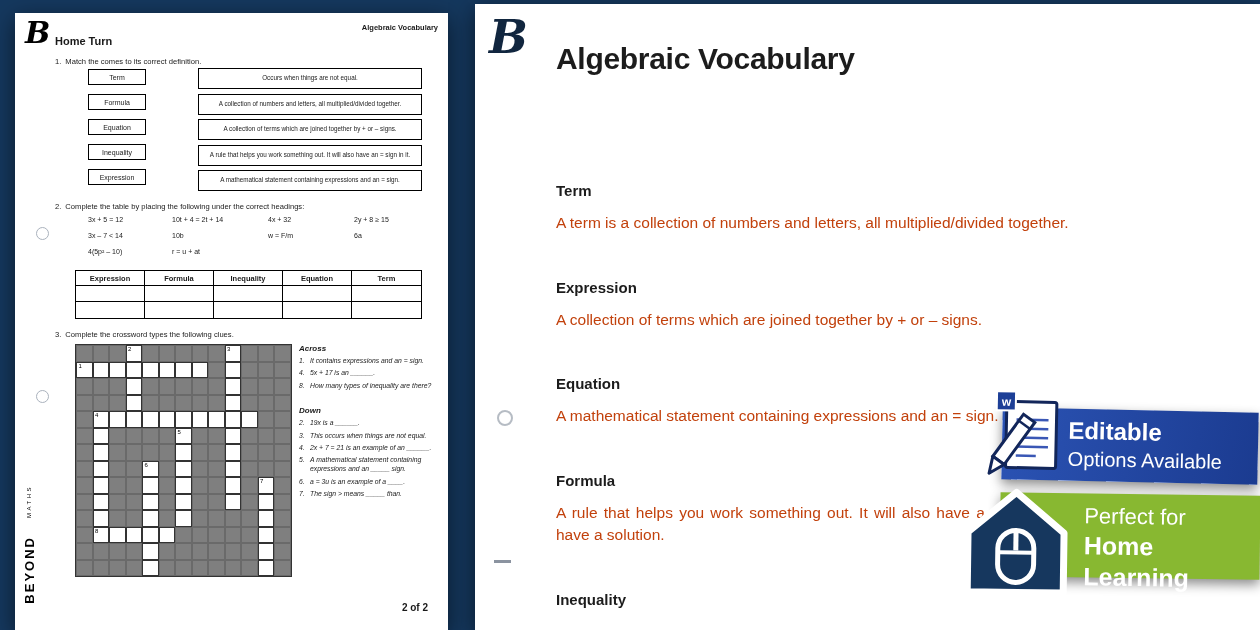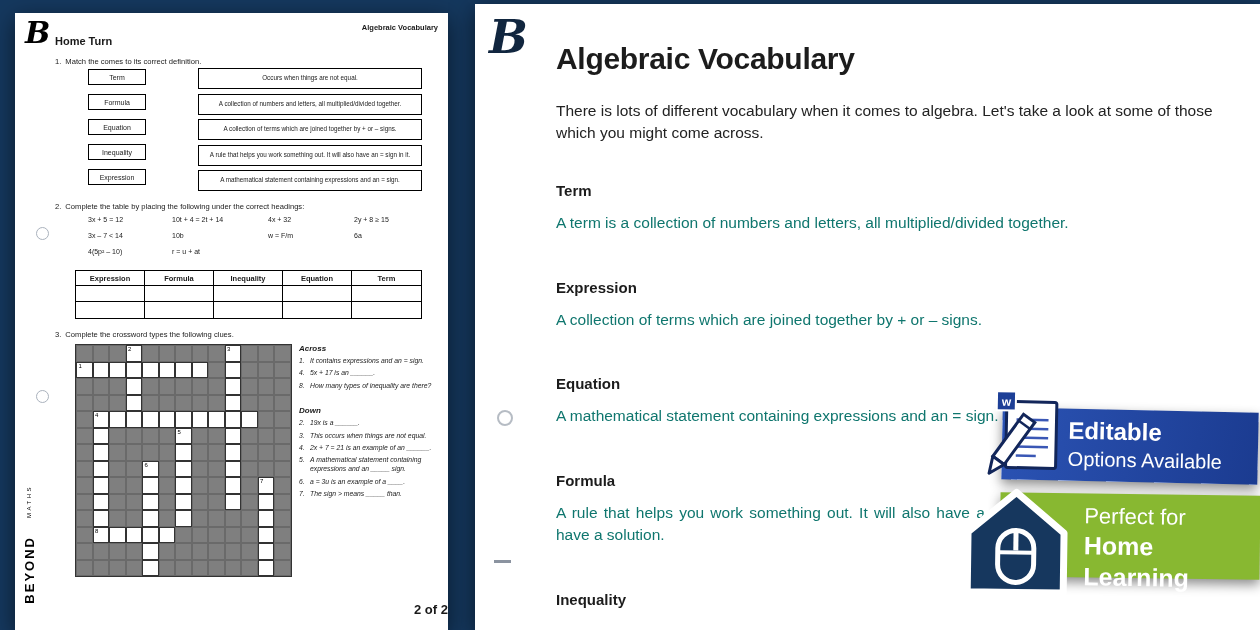--- a/index.html
+++ b/index.html
@@ -42,34 +42,34 @@
   .cw-gray { background:#7f7f7f; border:0.5px solid #6a6a6a; }
   .cw-white { background:#fff; border:1px solid #333; }
   .cw-num { position:absolute; top:0; left:1.5px; font-size:6px; line-height:7px; color:#000; }
 
   .lp-clues { position:absolute; left:284px; top:331px; width:142px;font-style:italic; }
   .clues-title { font-size:8px; font-weight:bold; margin-bottom:4px; }
   .clues-title.down-title { margin-top:16px; }
   .clue { display:flex; gap:3px; font-size:6.8px; line-height:1.3; margin-bottom:3.5px; }
   .clue-num { min-width:8px; }
 
-  .lp-footer { position:absolute; right:0; top:589px; font-size:13px; font-weight:bold; }
+  .lp-footer { position:absolute; right:20px; top:589px; font-size:10px; font-weight:bold; }
   .lp-brand { position:absolute; left:7px; bottom:26px; writing-mode:vertical-rl; transform:rotate(180deg); font-size:13px; font-weight:800; letter-spacing:2px; color:#000; }
   .lp-brand-sub { position:absolute; left:11px; bottom:112px; writing-mode:vertical-rl; transform:rotate(180deg); font-size:6px; letter-spacing:2.5px; color:#000; }
 
   .lp-hole { position:absolute; left:21px; width:13px; height:13px; border:1.5px solid #aab2bd; border-radius:50%; background:#fff; }
 
   
   #right-page { left:475px; top:4px; width:785px; height:626px; }
   .rp-logo { position:absolute; left:14px; top:6px; font-family:"DejaVu Serif", serif; font-style:italic; font-weight:bold; font-size:46px; color:#11263f; }
   .rp-title { position:absolute; left:81px; top:38px; font-size:30px; font-weight:bold; color:#1c1c1c; letter-spacing:-0.3px; }
   .rp-intro { position:absolute; left:81px; top:96px; width:658px; font-size:15.5px; line-height:1.45; color:#222; }
   .rp-section { position:absolute; left:81px; width:658px; }
   .rp-section h3 { font-size:15px; font-weight:bold; color:#1c1c1c; margin-bottom:13px; }
-  .rp-section p { font-size:15.5px; line-height:1.4; color:#0f766e; }
+  .rp-section p { font-size:15.5px; line-height:1.4; color:#c2410c; }
   .rp-section.narrow p { width:505px; text-align:justify; }
   .rp-hole { position:absolute; left:22px; top:406px; width:16px; height:16px; border:2px solid #b6bcc4; border-radius:50%; background:#fff; }
   .rp-dash { position:absolute; left:19px; top:556px; width:17px; height:3px; background:#8b93a0; }
 
   
   .badge { position:absolute; z-index:5; color:#fff; box-shadow:0 5px 12px rgba(0,0,0,.45); }
   .badge-editable { left:1002px; top:410px; width:256px; height:72px; background:linear-gradient(100deg,#2b53b4,#1b3b90); transform:rotate(1.2deg); }
   .badge-editable .badge-text { position:absolute; left:66px; top:7px; }
   .be-line1 { font-size:24px; font-weight:bold; line-height:1.25; }
   .be-line2 { font-size:20px; font-weight:400; line-height:1.3; }
@@ -402,21 +402,20 @@
   <div class="lp-brand">BEYOND</div>
   <div class="lp-brand-sub">MATHS</div>
 
   <div class="lp-hole" style="top:214px"></div>
   <div class="lp-hole" style="top:377px"></div>
 </div>
 
 <div class="page" id="right-page">
   <div class="rp-logo">B</div>
   <h1 class="rp-title">Algebraic Vocabulary</h1>
-  <p class="rp-intro">There is lots of different vocabulary when it comes to algebra. Let's take a look at some of those which you might come across.</p>
 
   <div class="rp-section" style="top:178px">
     <h3>Term</h3>
     <p>A term is a collection of numbers and letters, all multiplied/divided together.</p>
   </div>
   <div class="rp-section" style="top:275px">
     <h3>Expression</h3>
     <p>A collection of terms which are joined together by + or – signs.</p>
   </div>
   <div class="rp-section" style="top:371px">

